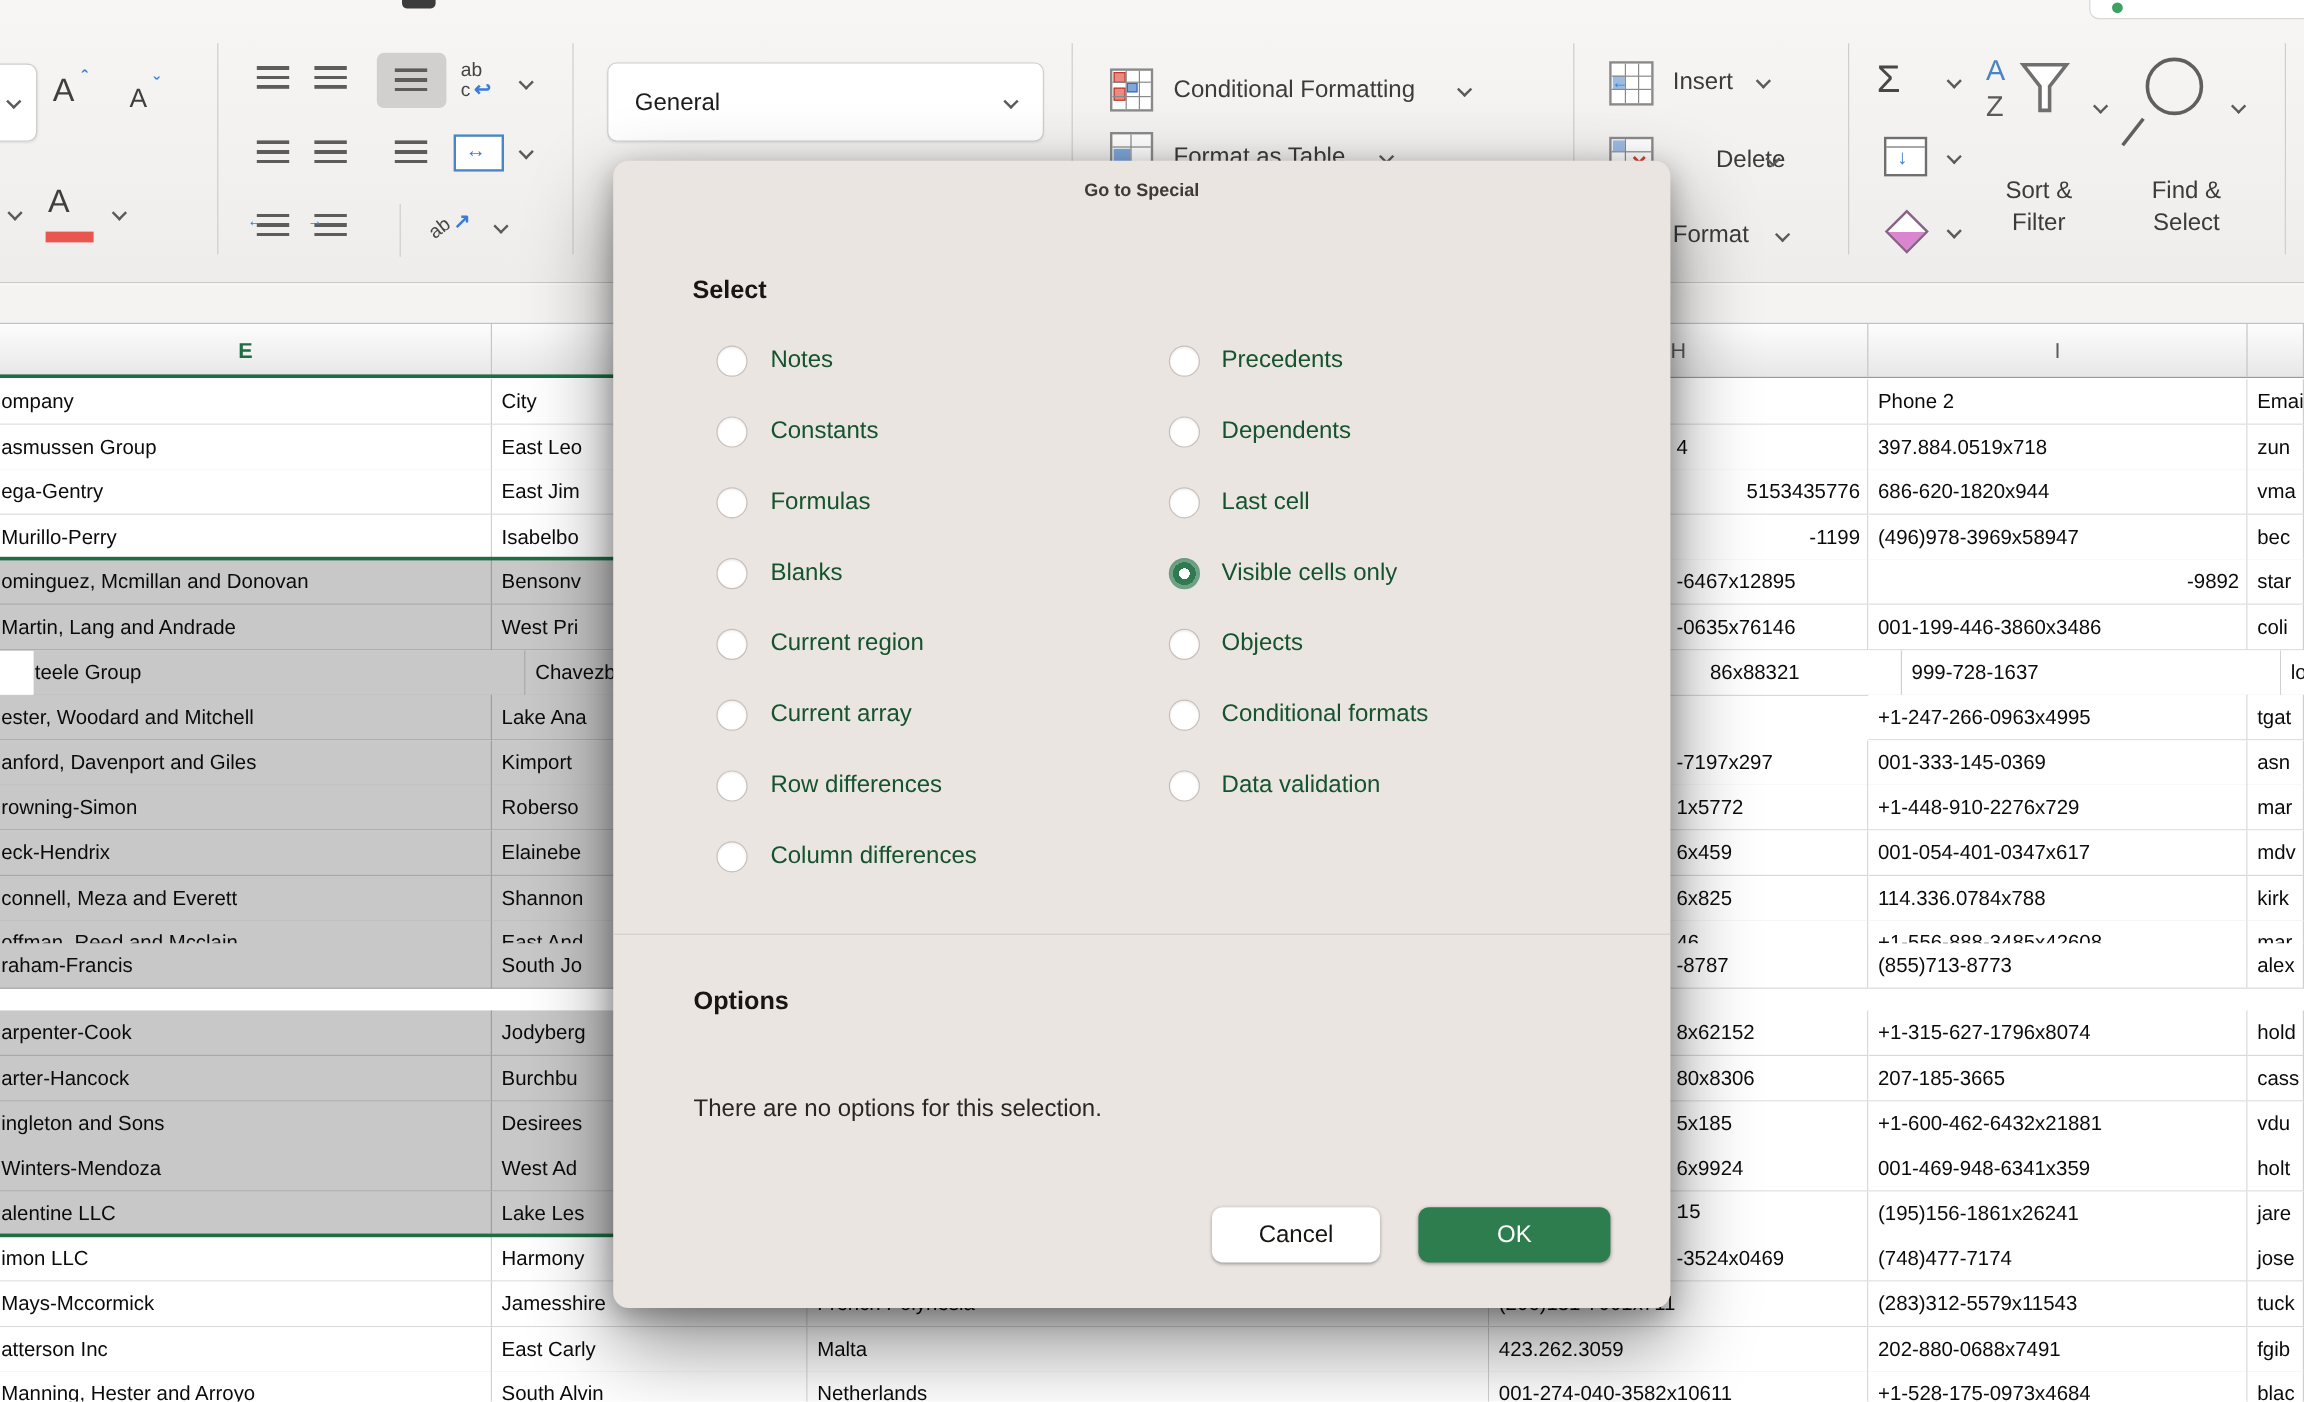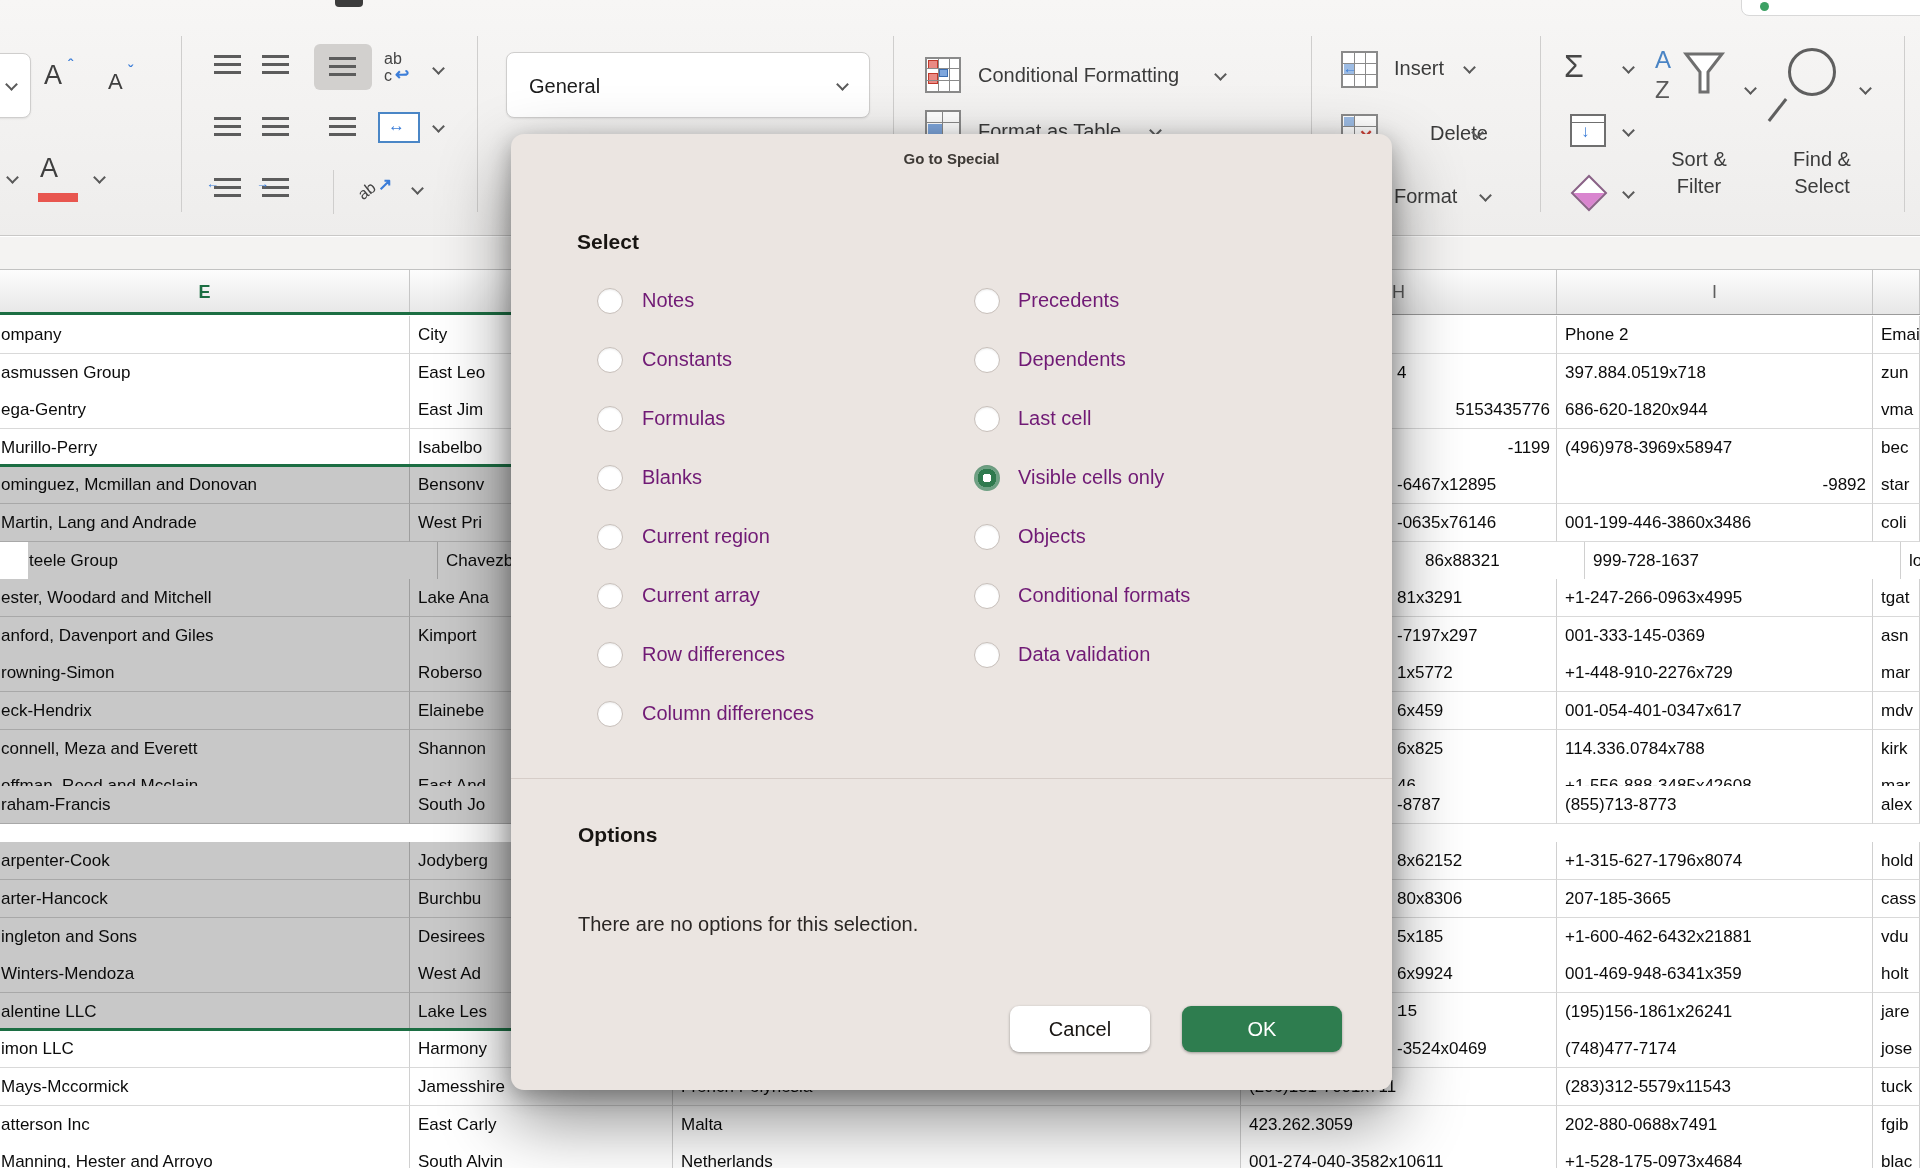--- a/index.html
+++ b/index.html
@@ -50,21 +50,21 @@
             background:#ebe5e1; border-radius:13px; z-index:10;
             box-shadow:0 30px 70px rgba(0,0,0,.45), 0 6px 22px rgba(0,0,0,.28); }
   #dlg-title { position:absolute; left:0; top:16px; width:100%; text-align:center;
                font-size:15px; font-weight:bold; color:#3e3a36; }
   .dheading { position:absolute; font-size:21px; font-weight:bold; color:#181512; }
   .opt { position:absolute; height:27px; }
   .radio { position:absolute; left:0; top:0; width:26px; height:26px; border-radius:50%;
            background:#fff; border:1px solid #c7bfba; box-shadow:inset 0 1px 2px rgba(0,0,0,.08); }
   .radio.sel { border:none;
            background:radial-gradient(circle at 50% 50%, #fff 0 4.5px, #2f7a4e 4.5px 9.5px, #6fa184 9.5px 13px); }
-  .optlab { position:absolute; left:32px; top:1px; font-size:20px; color:#701a75; white-space:nowrap; }
+  .optlab { position:absolute; left:32px; top:1px; font-size:20px; color:#14532d; white-space:nowrap; }
   #dlg-divider { position:absolute; left:0; top:644px; width:100%; height:1px; background:#d6cdc8; }
   #dlg-msg { position:absolute; left:67px; top:779px; font-size:20px; color:#2a2624; }
   .dbtn { position:absolute; top:872px; height:46px; border-radius:9px; text-align:center;
           line-height:46px; font-size:20px; cursor:default; }
   #btn-cancel { left:499px; width:140px; background:#fff; color:#181512;
                 box-shadow:0 1px 3px rgba(0,0,0,.35); }
   #btn-ok { left:671px; width:160px; background:#2e7d4f; color:#fff;
             box-shadow:0 1px 3px rgba(0,0,0,.35); }
 
   .frag-top { position:absolute; z-index:4; }
@@ -292,21 +292,20 @@
           <div class="c c1 shaded" style="left: 410px; width: 263px;">Chavezb</div>
           <div class="c c2 shaded" style="left: 673px; width: 568px;"></div>
           <div class="c c3 frag" style="left: 1241px; width: 316px;">86x88321</div>
           <div class="c c4 left" style="left: 1557px; width: 316px;">999-728-1637</div>
           <div class="c c5" style="left: 1873px; width: 47px;">loui</div>
         </div>
         <div class="r g" style="top: 309.2px;">
           <div class="c c0 shaded" style="left: 0px; width: 410px;"><span>ester, Woodard and Mitchell</span></div>
           <div class="c c1 shaded" style="left: 410px; width: 263px;">Lake Ana</div>
           <div class="c c2 shaded" style="left: 673px; width: 568px;"></div>
-          <div class="c c3 frag" style="left: 1241px; width: 316px;">81x3291</div>
           <div class="c c4 left" style="left: 1557px; width: 316px;">+1-247-266-0963x4995</div>
           <div class="c c5" style="left: 1873px; width: 47px;">tgat</div>
         </div>
         <div class="r g" style="top: 346.8px;">
           <div class="c c0 shaded" style="left: 0px; width: 410px;"><span>anford, Davenport and Giles</span></div>
           <div class="c c1 shaded" style="left: 410px; width: 263px;">Kimport</div>
           <div class="c c2 shaded" style="left: 673px; width: 568px;"></div>
           <div class="c c3 frag" style="left: 1241px; width: 316px;">-7197x297</div>
           <div class="c c4 left" style="left: 1557px; width: 316px;">001-333-145-0369</div>
           <div class="c c5" style="left: 1873px; width: 47px;">asn</div>

